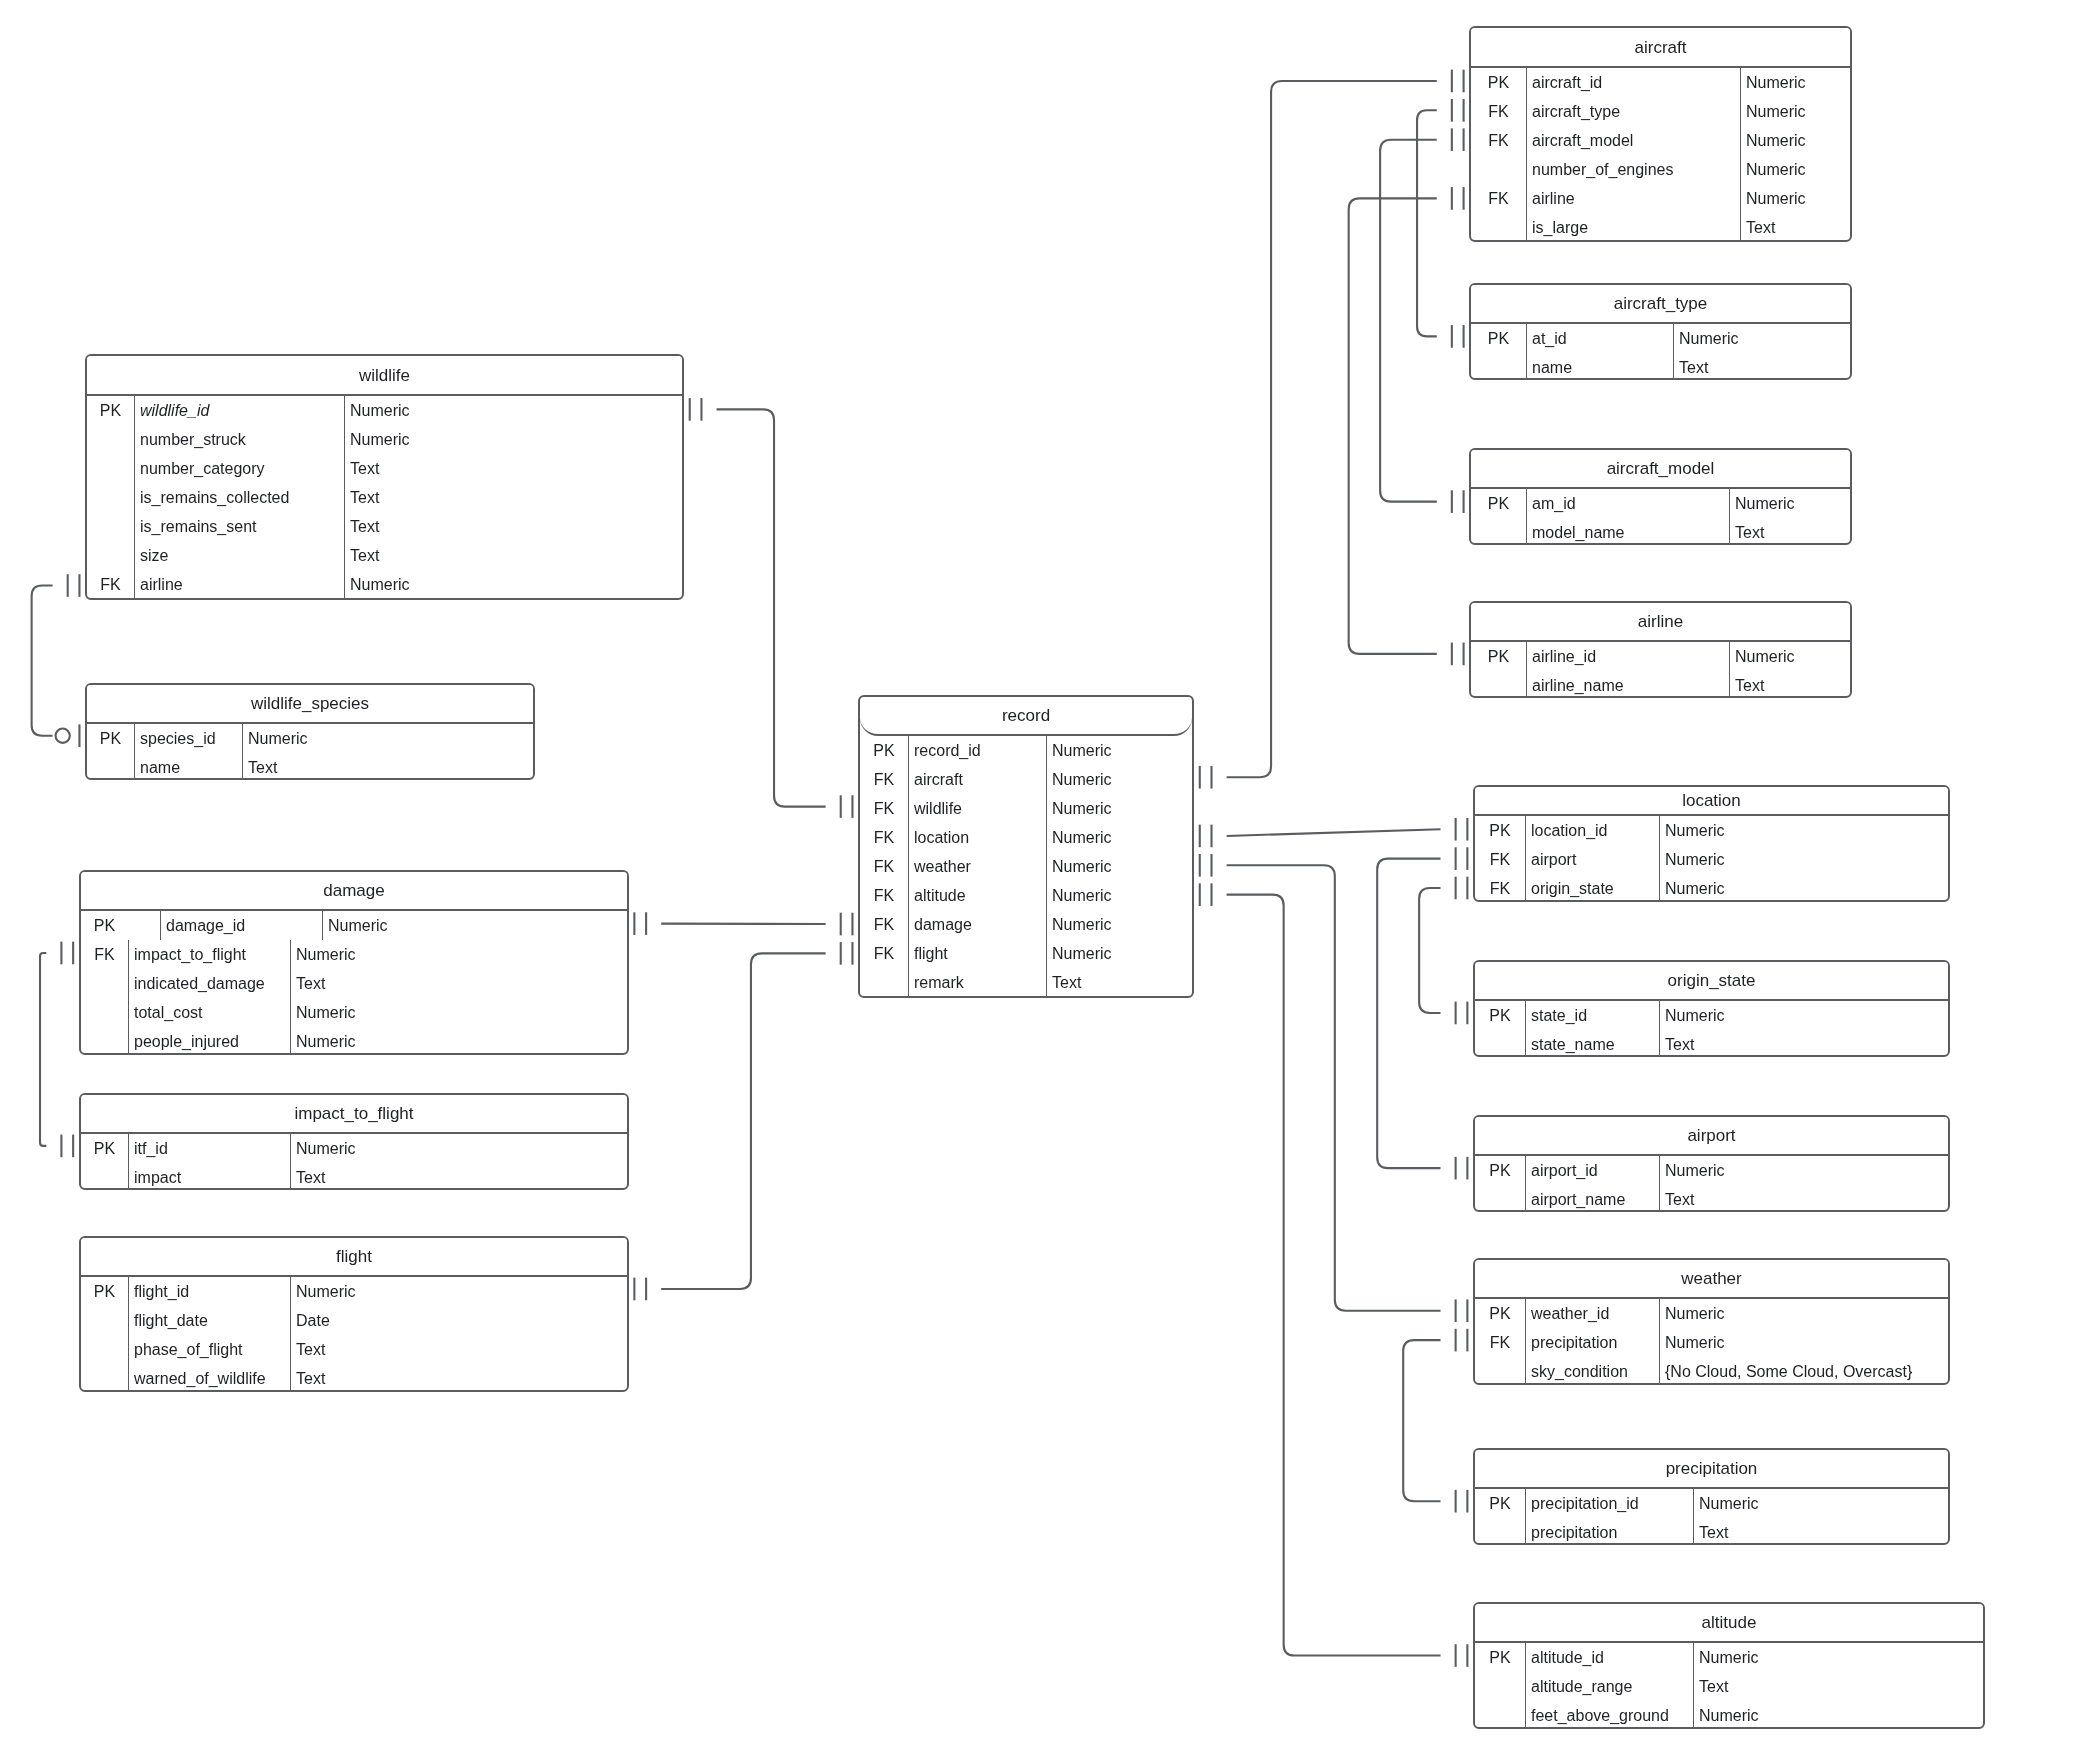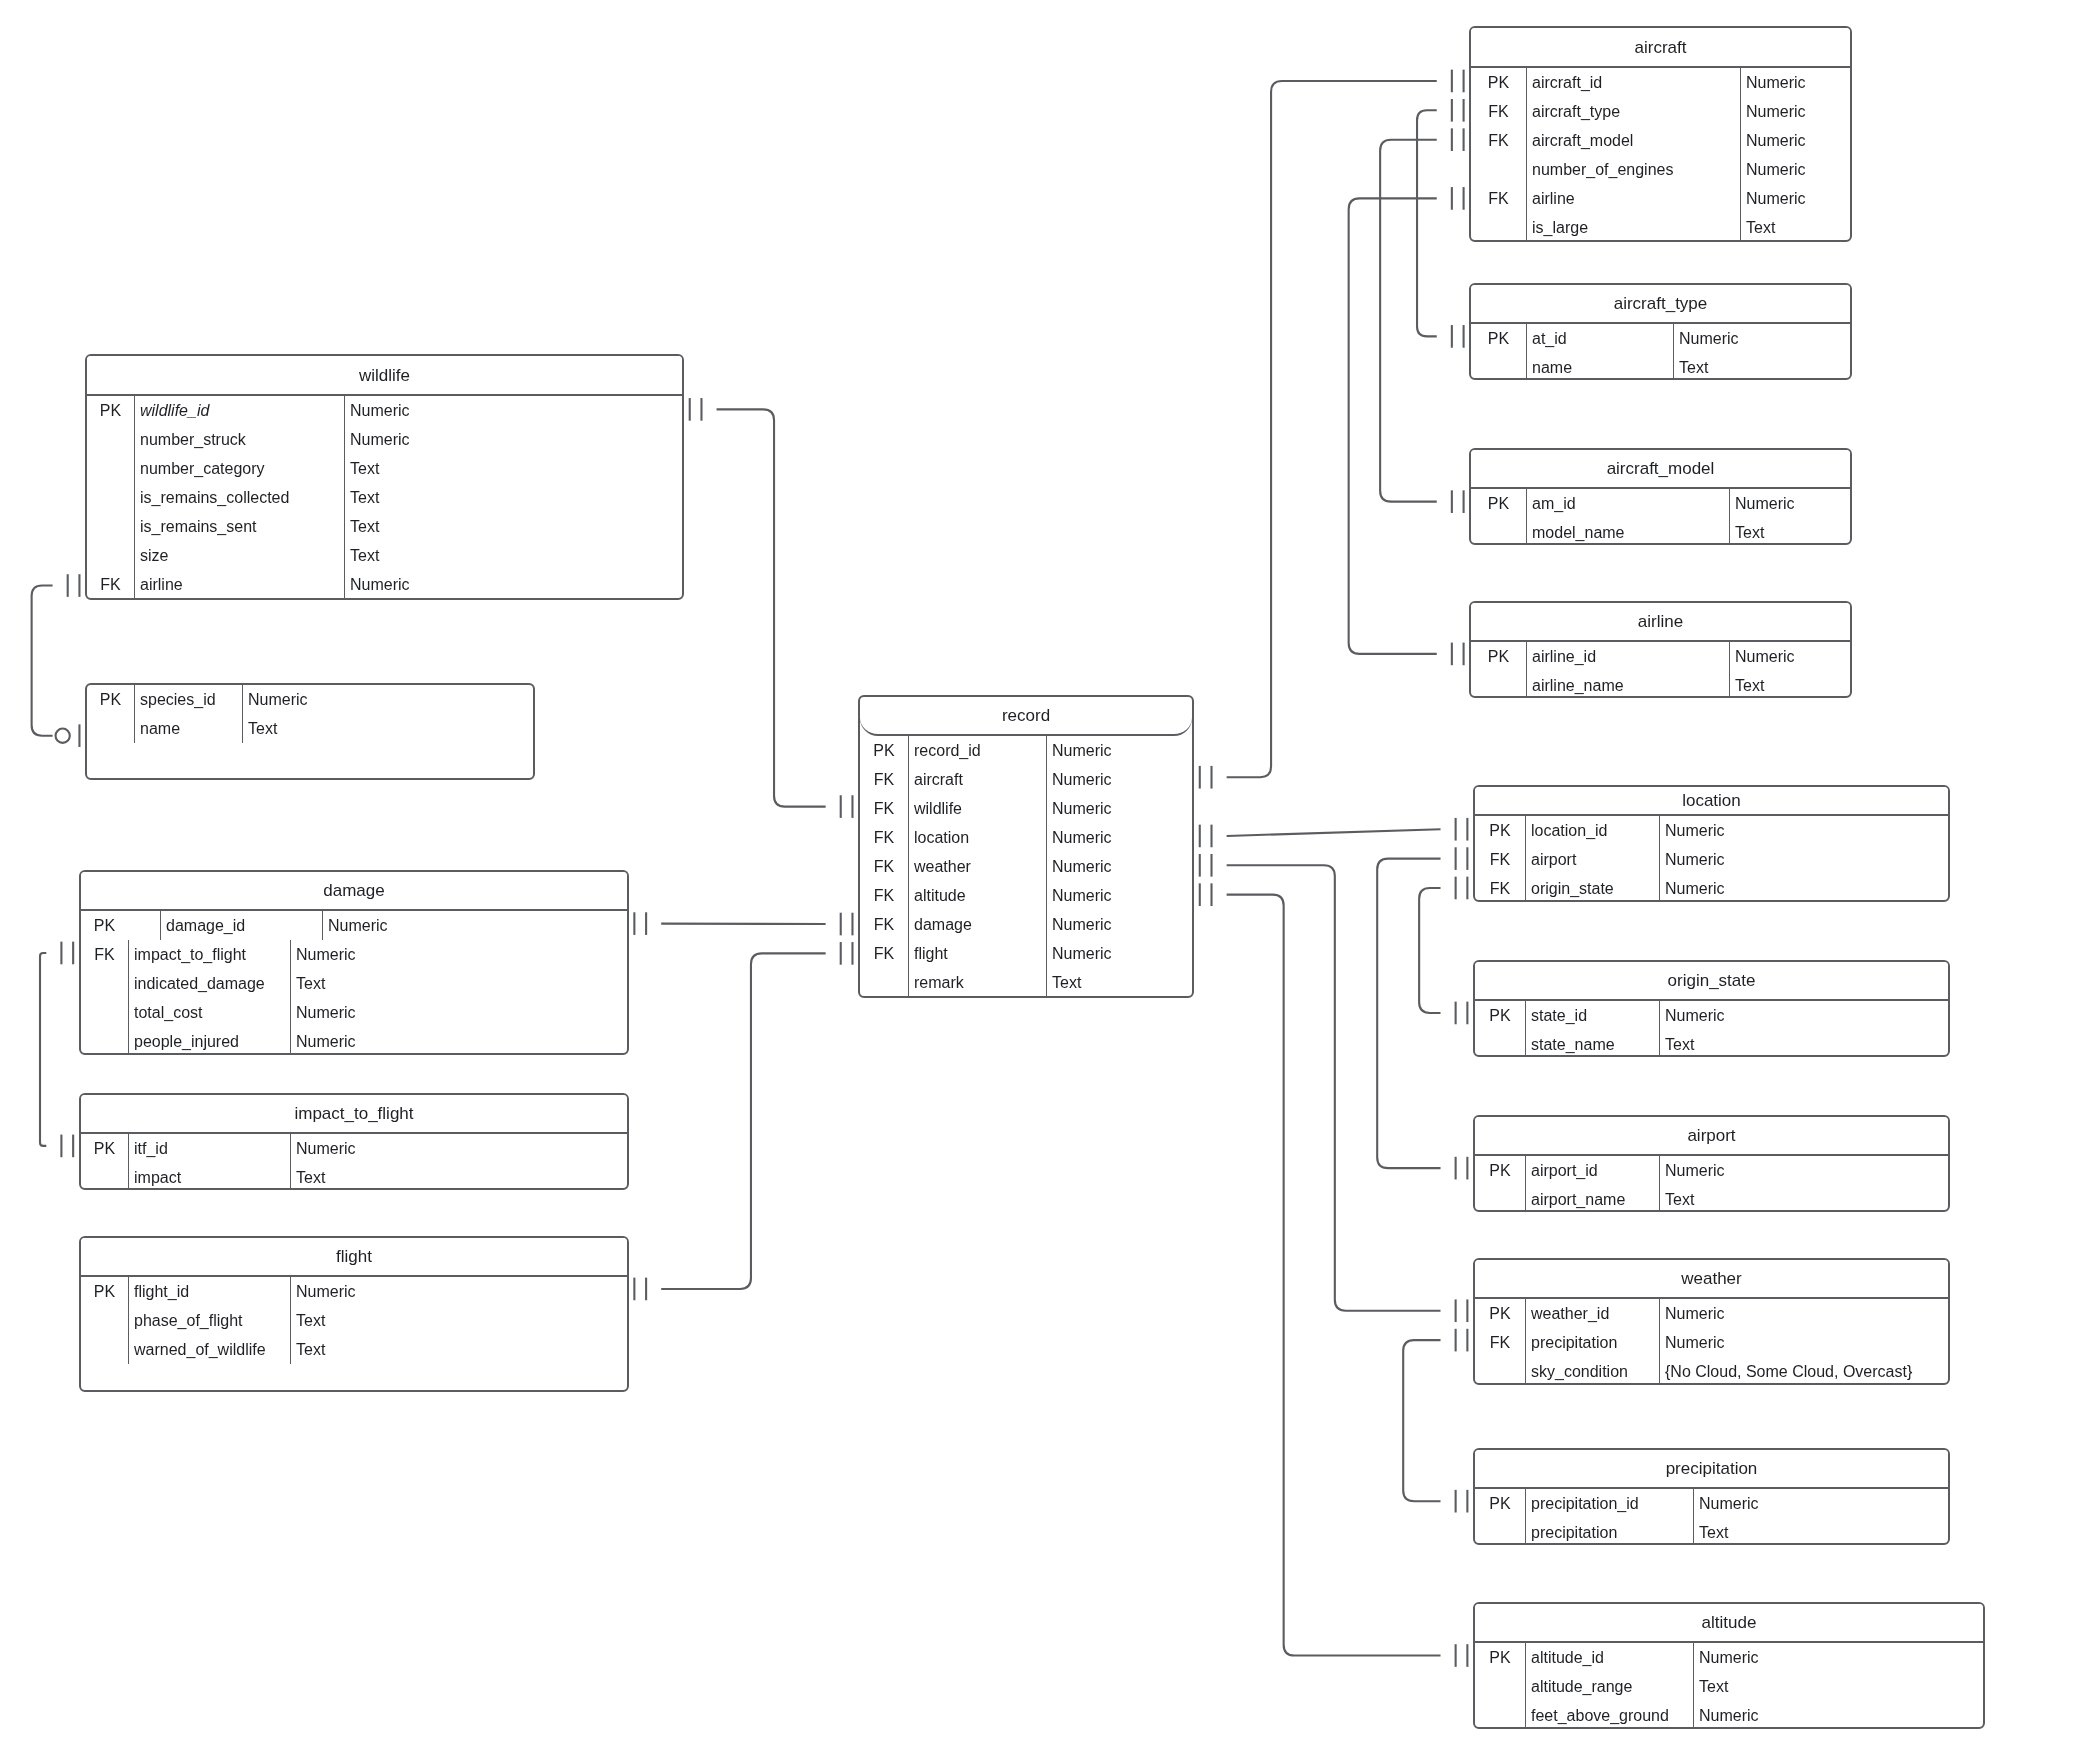--- a/index.html
+++ b/index.html
@@ -280,20 +280,21 @@
             <div class="ty">Text</div>
           </div>
           <div class="attr" style="height: 29px;">
             <div class="k" style="width: 47px;">FK</div>
             <div class="nm" style="width: 210px;">airline</div>
             <div class="ty">Numeric</div>
           </div>
         </div>
       </div>
       <div class="entity" style="left: 85px; top: 683px; width: 450px; height: 97px;">
+        <div class="ent-title" style="height: 39px;">wildlife_species</div>
         <div class="attrs">
           <div class="attr" style="height: 29px;">
             <div class="k" style="width: 47px;">PK</div>
             <div class="nm" style="width: 108px;">species_id</div>
             <div class="ty">Numeric</div>
           </div>
           <div class="attr" style="height: 29px;">
             <div class="k" style="width: 47px;"></div>
             <div class="nm" style="width: 108px;">name</div>
             <div class="ty">Text</div>
@@ -395,20 +396,25 @@
           </div>
         </div>
       </div>
       <div class="entity" style="left: 79px; top: 1236px; width: 550px; height: 156px;">
         <div class="ent-title" style="height: 39px;">flight</div>
         <div class="attrs">
           <div class="attr" style="height: 29px;">
             <div class="k" style="width: 47px;">PK</div>
             <div class="nm" style="width: 162px;">flight_id</div>
             <div class="ty">Numeric</div>
+          </div>
+          <div class="attr" style="height: 29px;">
+            <div class="k" style="width: 47px;"></div>
+            <div class="nm" style="width: 162px;">flight_date</div>
+            <div class="ty">Date</div>
           </div>
           <div class="attr" style="height: 29px;">
             <div class="k" style="width: 47px;"></div>
             <div class="nm" style="width: 162px;">phase_of_flight</div>
             <div class="ty">Text</div>
           </div>
           <div class="attr" style="height: 29px;">
             <div class="k" style="width: 47px;"></div>
             <div class="nm" style="width: 162px;">warned_of_wildlife</div>
             <div class="ty">Text</div>

